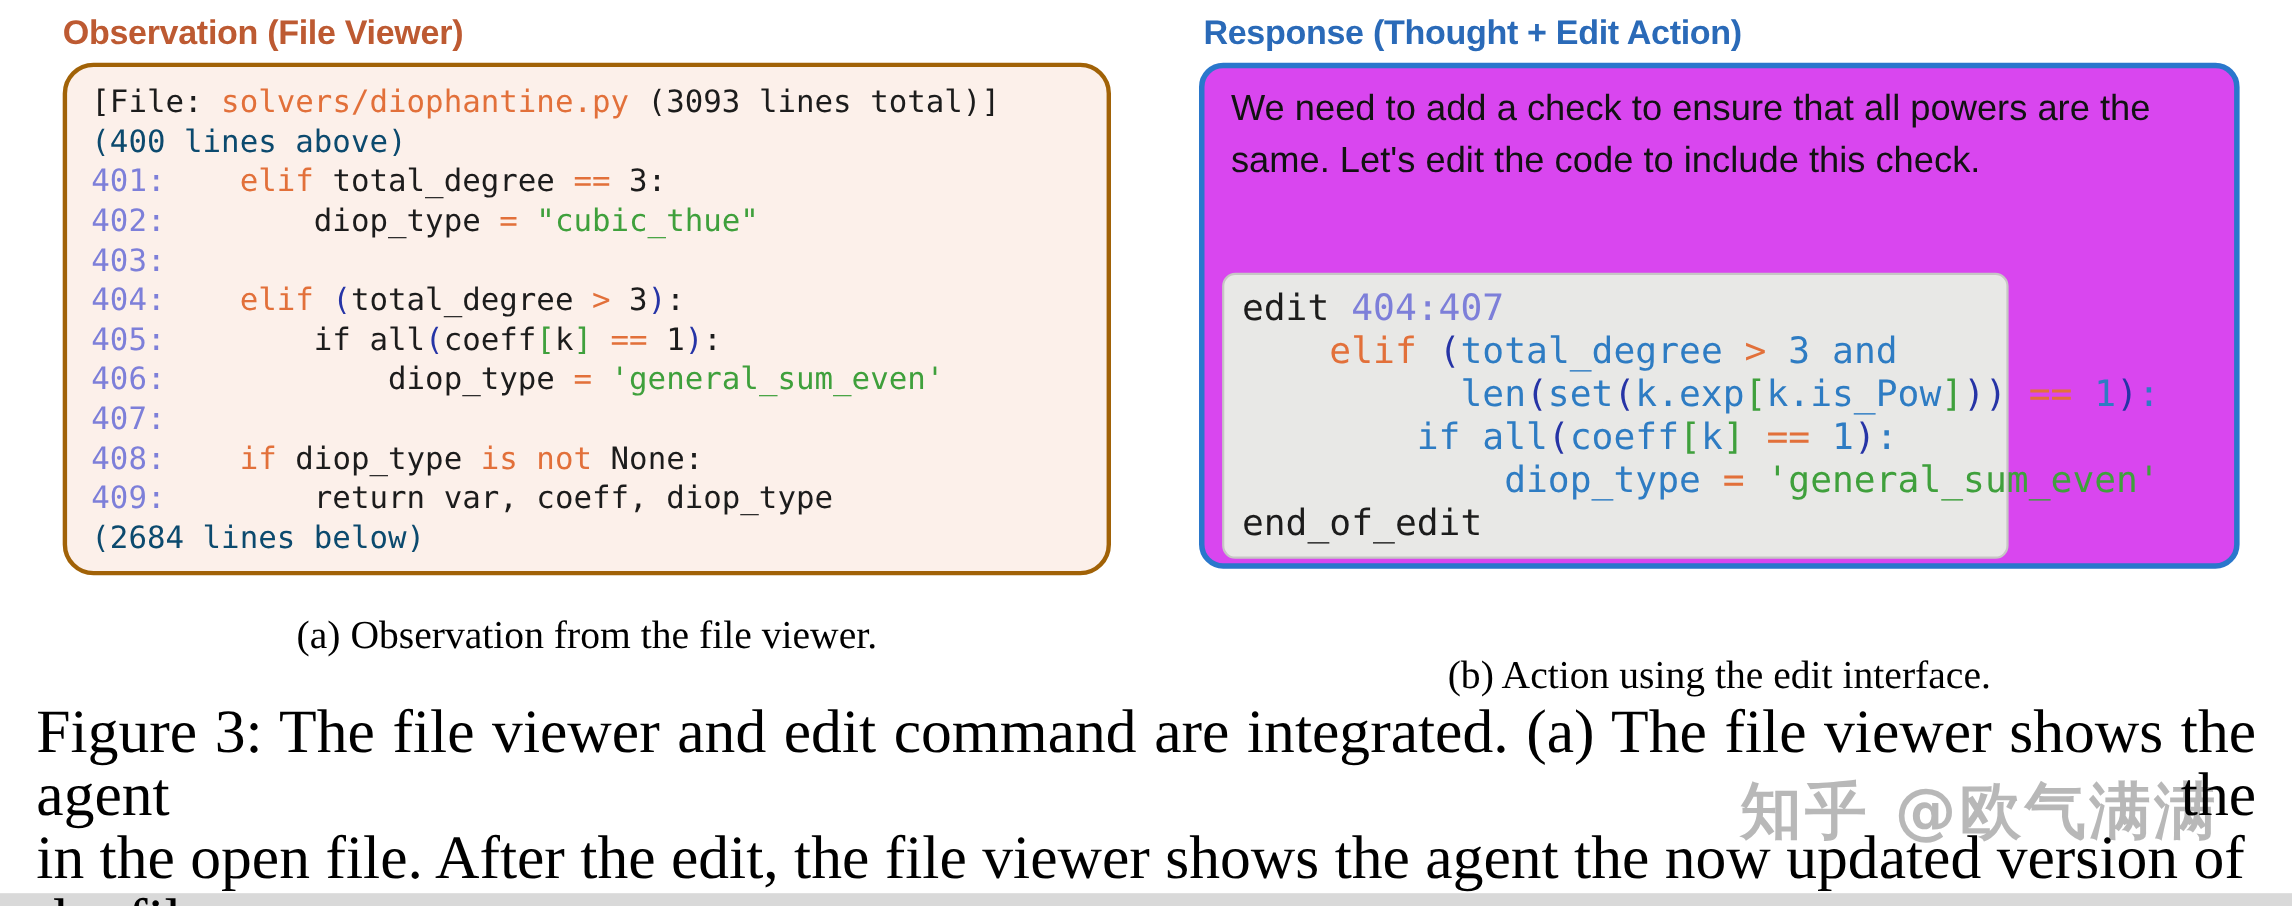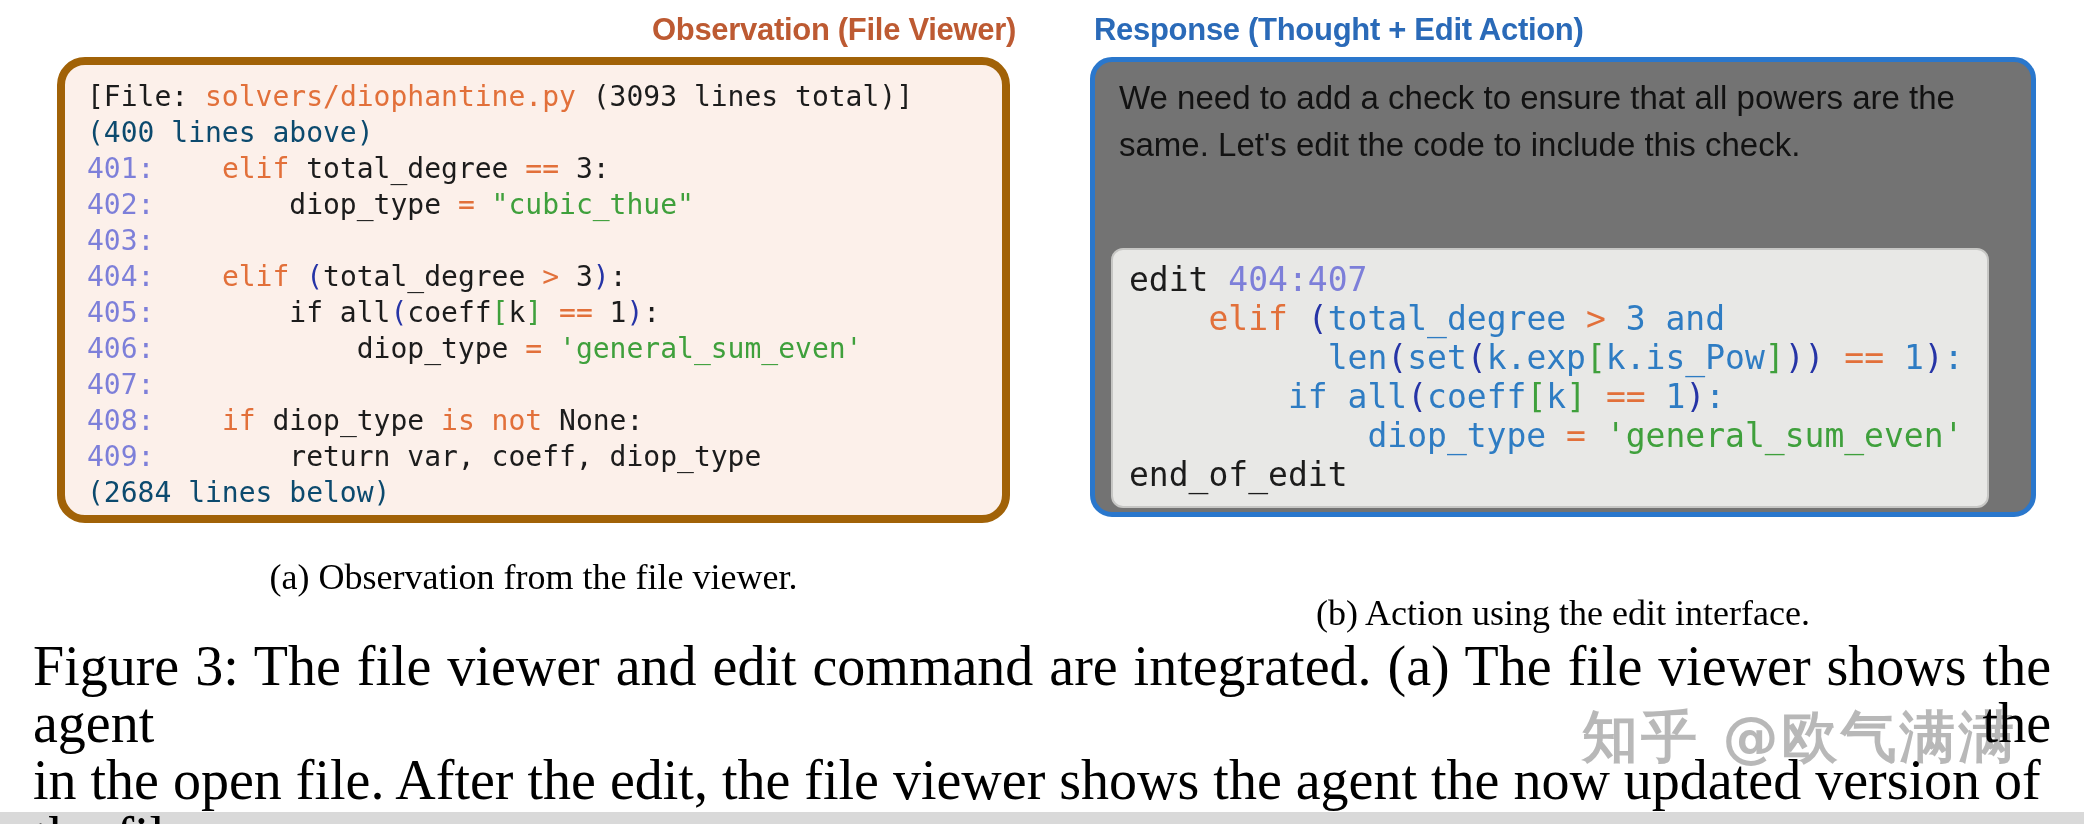--- a/index.html
+++ b/index.html
@@ -1,27 +1,27 @@
 <!DOCTYPE html>
 <html><head>
 <meta charset="utf-8">
 <style>
   html,body{margin:0;padding:0;}
   body{width:2084px;height:824px;position:relative;background:#ffffff;overflow:hidden;
        font-family:"Liberation Sans",sans-serif;}
   .panel-title{position:absolute;top:12px;font-weight:700;font-size:31px;letter-spacing:-0.3px;}
-  .obs-title{left:67px;width:949px;text-align:right;color:#bd5a32;}
+  .obs-title{left:57px;width:949px;color:#bd5a32;}
   .resp-title{left:1094px;color:#2a6ab8;}
   .panel{position:absolute;top:57px;box-sizing:border-box;}
-  .obs-panel{left:57px;width:953px;height:466px;background:#fcf0ea;border:8px solid #a16207;border-radius:28px;}
-  .resp-panel{left:1090px;width:946px;height:460px;background:#737373;border:5px solid #2a77cc;border-radius:22px;}
+  .obs-panel{left:57px;width:953px;height:466px;background:#fcf0ea;border:4px solid #a16207;border-radius:28px;}
+  .resp-panel{left:1090px;width:946px;height:460px;background:#d946ef;border:5px solid #2a77cc;border-radius:22px;}
   .code{font-family:"DejaVu Sans Mono",monospace;white-space:pre;}
   .obs-code{position:absolute;left:22px;top:14px;font-size:28px;line-height:36px;}
   .thought{position:absolute;left:24px;top:12px;width:840px;font-size:33px;line-height:47px;color:#121212;}
-  .editbox{position:absolute;left:16px;top:186px;width:878px;box-sizing:border-box;background:#e8e8e6;
+  .editbox{position:absolute;left:16px;top:186px;width:715px;box-sizing:border-box;background:#e8e8e6;
            border:2px solid #c6c6c4;border-radius:12px;padding:10px 0 12px 16px;}
   .edit-code{font-size:33px;line-height:39px;overflow:visible;}
   .cl{min-height:1em;}
   .tk-k{color:#1c1c1c}
   .tk-o{color:#e2703a}
   .tk-g{color:#3fa03c}
   .tk-n{color:#2634a6}
   .tk-ln{color:#7d7fd9}
   .tk-gy{color:#0c4a6e}
   .tk-b{color:#2e7cc3}

